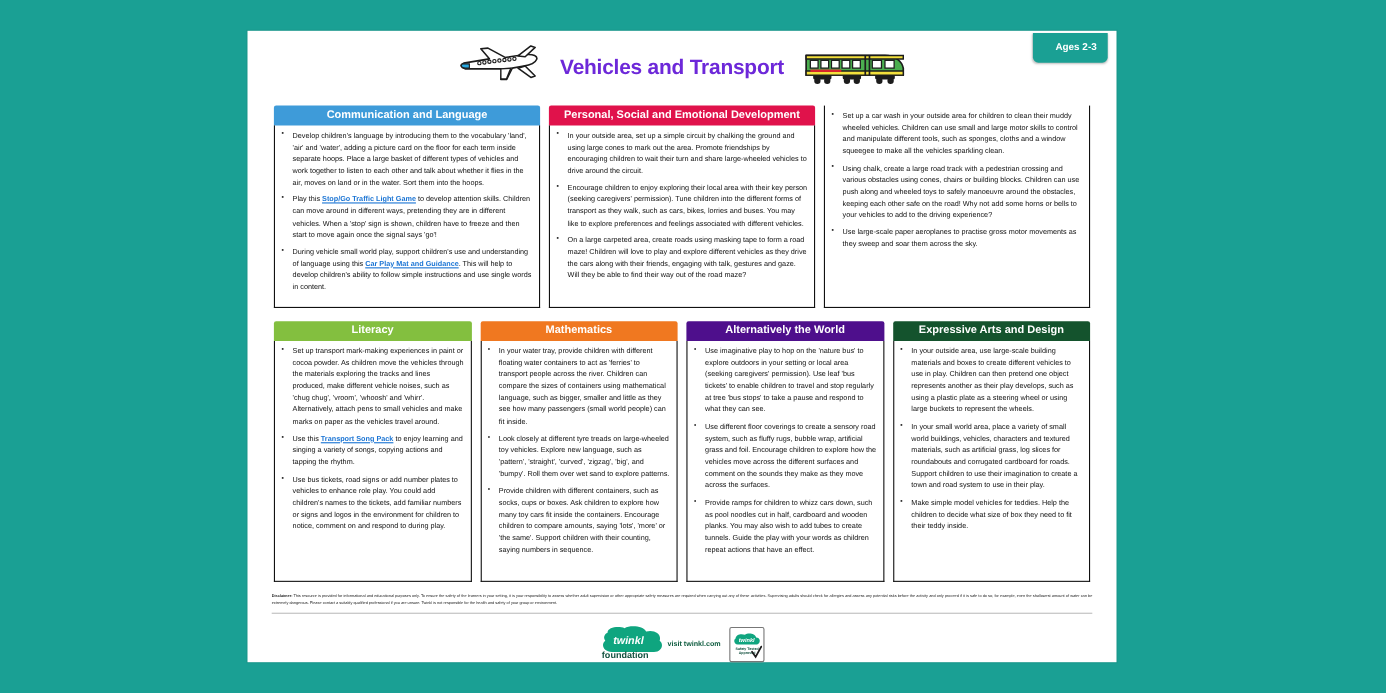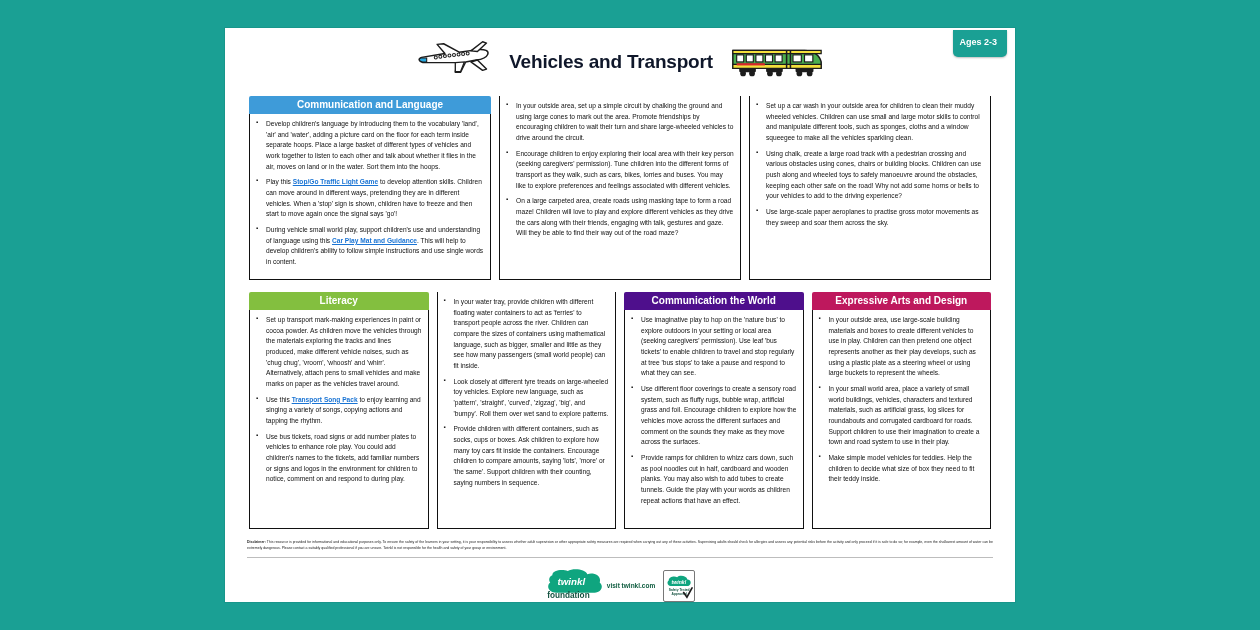--- a/index.html
+++ b/index.html
@@ -14,28 +14,28 @@
     box-shadow:0 0 0 1px rgba(0,0,0,0.06);
   }
   
   .header{
     position:relative;height:68px;
   }
   .header-inner{
     display:flex;align-items:center;justify-content:center;height:68px;gap:16px;
   }
   .title{
-    font-size:19px;font-weight:bold;color:#0f172a;letter-spacing:-0.2px;
+    font-size:19px;font-weight:bold;color:#6d28d9;letter-spacing:-0.2px;
     white-space:nowrap;
   }
   .ages-badge{
     position:absolute;right:8px;top:2px;
     background:#1AA094;color:#ffffff;
     font-size:9px;font-weight:bold;
-    padding:8px 10px 10px 6px;
+    padding:8px 10px 10px 20px;
     border-radius:0 0 5px 5px;
     box-shadow:0 1px 2px rgba(0,0,0,.25);
     line-height:1;
   }
   .plane-wrap,.train-wrap{display:block;}
   
   .grid{
     display:grid;
     gap:0 8px;
     margin:0 24px;
@@ -163,20 +163,21 @@
         <div class="col-head" style="background: rgb(62, 155, 217);">Communication and Language</div>
         <div class="col-body">
           <ul>
             <li><span>Develop children's language by introducing them to the vocabulary 'land', 'air' and 'water', adding a picture card on the floor for each term inside separate hoops. Place a large basket of different types of vehicles and work together to listen to each other and talk about whether it flies in the air, moves on land or in the water. Sort them into the hoops.</span></li>
             <li><span>Play this </span><a href="#">Stop/Go Traffic Light Game</a><span> to develop attention skills. Children can move around in different ways, pretending they are in different vehicles. When a 'stop' sign is shown, children have to freeze and then start to move again once the signal says 'go'!</span></li>
             <li><span>During vehicle small world play, support children's use and understanding of language using this </span><a href="#">Car Play Mat and Guidance</a><span>. This will help to develop children's ability to follow simple instructions and use single words in content.</span></li>
           </ul>
         </div>
       </div>
       <div class="col">
+        <div class="col-head" style="background: rgb(224, 18, 75);">Personal, Social and Emotional Development</div>
         <div class="col-body">
           <ul>
             <li><span>In your outside area, set up a simple circuit by chalking the ground and using large cones to mark out the area. Promote friendships by encouraging children to wait their turn and share large-wheeled vehicles to drive around the circuit.</span></li>
             <li><span>Encourage children to enjoy exploring their local area with their key person (seeking caregivers' permission). Tune children into the different forms of transport as they walk, such as cars, bikes, lorries and buses. You may like to explore preferences and feelings associated with different vehicles.</span></li>
             <li><span>On a large carpeted area, create roads using masking tape to form a road maze! Children will love to play and explore different vehicles as they drive the cars along with their friends, engaging with talk, gestures and gaze. Will they be able to find their way out of the road maze?</span></li>
           </ul>
         </div>
       </div>
       <div class="col">
         <div class="col-body">
@@ -194,40 +195,41 @@
         <div class="col-head" style="background: rgb(131, 191, 63);">Literacy</div>
         <div class="col-body">
           <ul>
             <li><span>Set up transport mark-making experiences in paint or cocoa powder. As children move the vehicles through the materials exploring the tracks and lines produced, make different vehicle noises, such as 'chug chug', 'vroom', 'whoosh' and 'whirr'. Alternatively, attach pens to small vehicles and make marks on paper as the vehicles travel around.</span></li>
             <li><span>Use this </span><a href="#">Transport Song Pack</a><span> to enjoy learning and singing a variety of songs, copying actions and tapping the rhythm.</span></li>
             <li><span>Use bus tickets, road signs or add number plates to vehicles to enhance role play. You could add children's names to the tickets, add familiar numbers or signs and logos in the environment for children to notice, comment on and respond to during play.</span></li>
           </ul>
         </div>
       </div>
       <div class="col">
+        <div class="col-head" style="background: rgb(240, 120, 32);">Mathematics</div>
         <div class="col-body">
           <ul>
             <li><span>In your water tray, provide children with different floating water containers to act as 'ferries' to transport people across the river. Children can compare the sizes of containers using mathematical language, such as bigger, smaller and little as they see how many passengers (small world people) can fit inside.</span></li>
             <li><span>Look closely at different tyre treads on large-wheeled toy vehicles. Explore new language, such as 'pattern', 'straight', 'curved', 'zigzag', 'big', and 'bumpy'. Roll them over wet sand to explore patterns.</span></li>
             <li><span>Provide children with different containers, such as socks, cups or boxes. Ask children to explore how many toy cars fit inside the containers. Encourage children to compare amounts, saying 'lots', 'more' or 'the same'. Support children with their counting, saying numbers in sequence.</span></li>
           </ul>
         </div>
       </div>
       <div class="col">
-        <div class="col-head" style="background: rgb(78, 15, 140);">Communication the World</div>
+        <div class="col-head" style="background: rgb(78, 15, 140);">Alternatively the World</div>
         <div class="col-body">
           <ul>
             <li><span>Use imaginative play to hop on the 'nature bus' to explore outdoors in your setting or local area (seeking caregivers' permission). Use leaf 'bus tickets' to enable children to travel and stop regularly at tree 'bus stops' to take a pause and respond to what they can see.</span></li>
             <li><span>Use different floor coverings to create a sensory road system, such as fluffy rugs, bubble wrap, artificial grass and foil. Encourage children to explore how the vehicles move across the different surfaces and comment on the sounds they make as they move across the surfaces.</span></li>
             <li><span>Provide ramps for children to whizz cars down, such as pool noodles cut in half, cardboard and wooden planks. You may also wish to add tubes to create tunnels. Guide the play with your words as children repeat actions that have an effect.</span></li>
           </ul>
         </div>
       </div>
       <div class="col">
-        <div class="col-head" style="background: #be185d; text-align: center;">Expressive Arts and Design</div>
+        <div class="col-head" style="background: #14532d; text-align: center;">Expressive Arts and Design</div>
         <div class="col-body">
           <ul>
             <li><span>In your outside area, use large-scale building materials and boxes to create different vehicles to use in play. Children can then pretend one object represents another as their play develops, such as using a plastic plate as a steering wheel or using large buckets to represent the wheels.</span></li>
             <li><span>In your small world area, place a variety of small world buildings, vehicles, characters and textured materials, such as artificial grass, log slices for roundabouts and corrugated cardboard for roads. Support children to use their imagination to create a town and road system to use in their play.</span></li>
             <li><span>Make simple model vehicles for teddies. Help the children to decide what size of box they need to fit their teddy inside.</span></li>
           </ul>
         </div>
       </div>
     </div>
 

